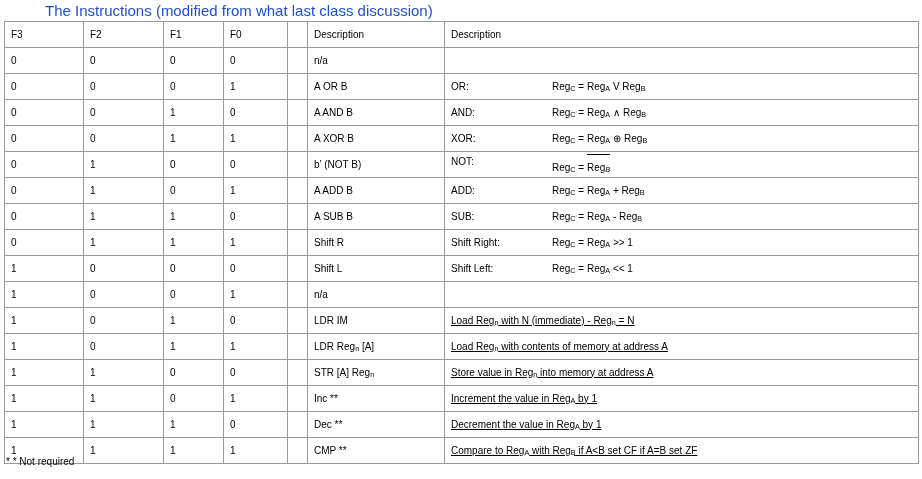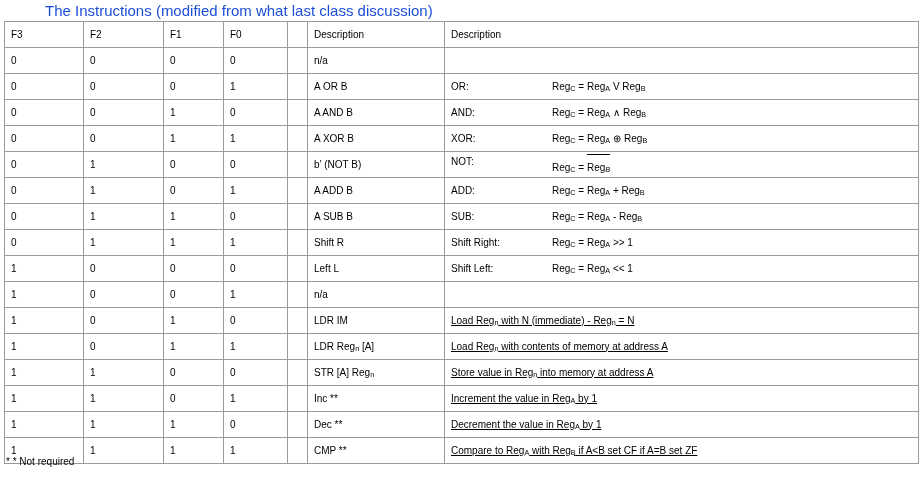--- a/index.html
+++ b/index.html
@@ -233,21 +233,21 @@
               <span class="desc-body">Reg<sub>C</sub> = Reg<sub>A</sub> &gt;&gt; 1</span>
             </span>
           </td>
         </tr>
         <tr>
           <td>1</td>
           <td>0</td>
           <td>0</td>
           <td>0</td>
           <td class="gap"></td>
-          <td>Left L</td>
+          <td>Shift L</td>
           <td>
             <span class="desc-wrap">
               <span class="desc-label">Shift Left:</span>
               <span class="desc-body">Reg<sub>C</sub> = Reg<sub>A</sub> &lt;&lt; 1</span>
             </span>
           </td>
         </tr>
         <tr>
           <td>1</td>
           <td>0</td>

